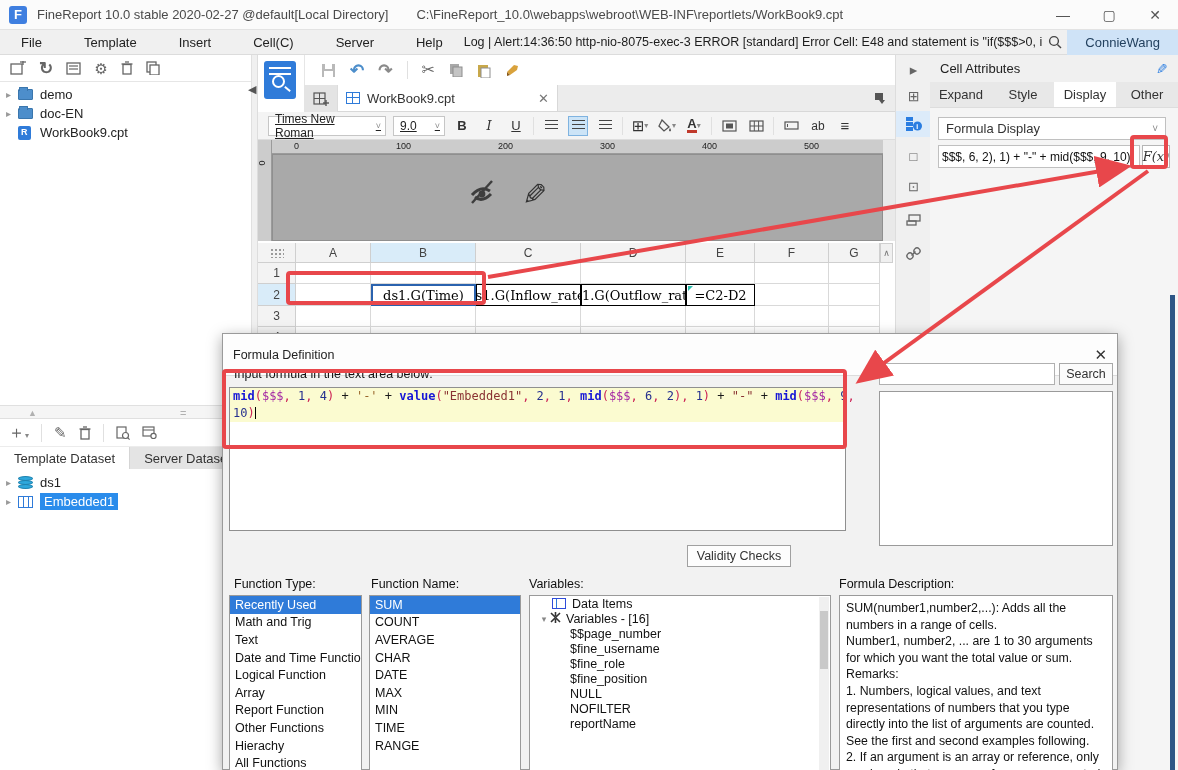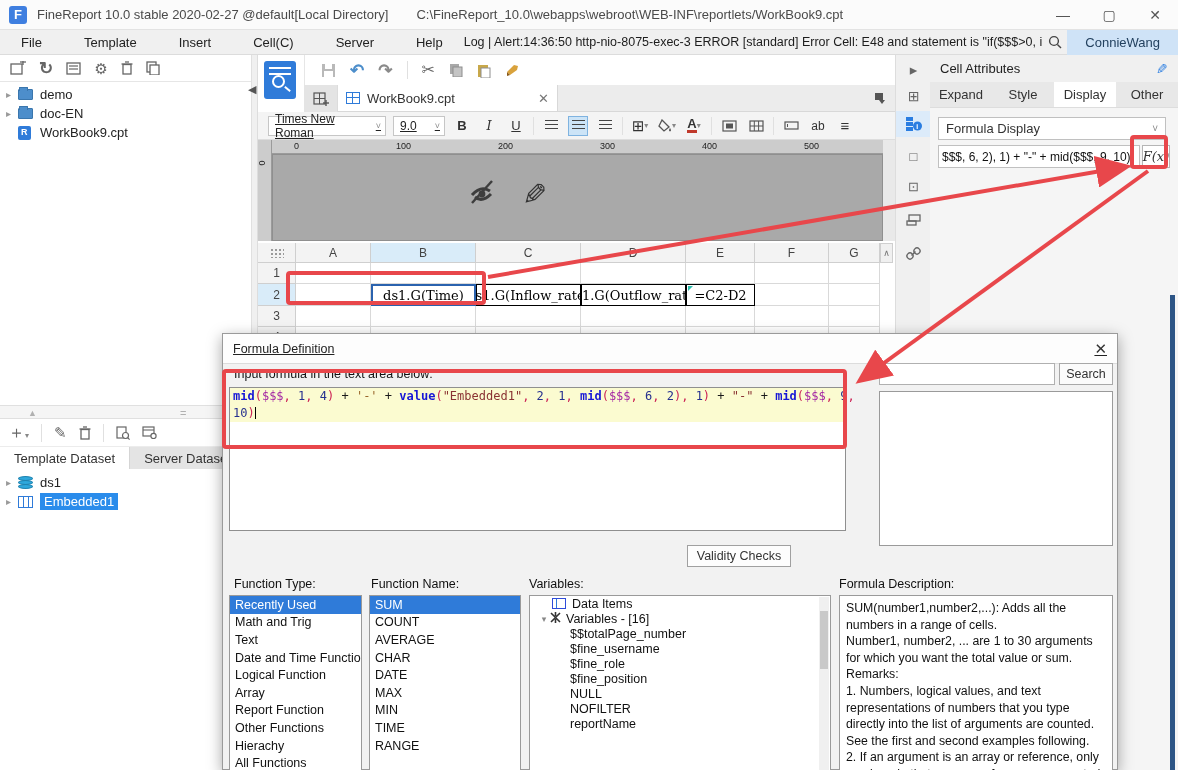--- a/index.html
+++ b/index.html
@@ -151,22 +151,22 @@
   #ca-formula-input { width:240px; height:23px; background:#fff; border:1px solid #c0c0c0;
     font-size:12px; color:#111; display:flex; align-items:center; padding:0 3px; white-space:nowrap; overflow:hidden; }
   #fx-btn { width:28px; height:23px; margin-left:2px; background:#fff; border:1px solid #b5b5b5;
     display:flex; align-items:center; justify-content:center;
     font-family:"DejaVu Serif",serif; font-size:13px; }
   #right-edge-line { left:1170px; top:295px; width:5px; height:475px; background:#2d5586; }
 
   
   #dialog { left:222px; top:333px; width:896px; height:437px; background:#f2f2f2; border:1px solid #9a9a9a;
     box-shadow:0 4px 14px rgba(0,0,0,.35); }
-  #dlg-title { position:absolute; left:0; top:0; width:100%; height:30px; background:#fdfdfd;
-    border-bottom:1px solid #dcdcdc; display:flex; align-items:center; padding:0 10px; font-size:12.5px; color:#222;text-decoration:underline; }
+  #dlg-title { position:absolute; left:0; top:0; width:100%; height:42px; background:#fdfdfd;
+    border-bottom:1px solid #dcdcdc; display:flex; align-items:center; padding:0 10px; font-size:12.5px; color:#222; }
   #dlg-close { margin-left:auto; font-size:15px; color:#333; }
   #dlg-prompt { position:absolute; left:11px; top:33px; font-size:12.5px; color:#111; }
   #dlg-search-input { position:absolute; left:656px; top:29px; width:176px; height:22px; background:#fff; border:1px solid #b0b0b0; }
   #dlg-search-btn { position:absolute; left:836px; top:29px; width:54px; height:22px; background:#fbfbfb;
     border:1px solid #a8a8a8; display:flex; align-items:center; justify-content:center; font-size:12.5px; }
   #dlg-editor { position:absolute; left:6px; top:53px; width:617px; height:144px; background:#fff; border:1px solid #8f8f8f;
     font-family:"DejaVu Sans Mono",monospace; font-size:12px; line-height:17px; }
   .code-line { background:#fbfbd0; padding:0 3px; white-space:pre; }
   .caret { display:inline-block; width:1px; height:12px; background:#000; vertical-align:-2px; }
   .tk-kw { color:#1717d6; font-weight:bold; }
@@ -661,21 +661,21 @@
             <span class="var-ic" style="border-color: rgb(47, 75, 217);"></span>
             <span style="margin-left: 0px;">Data Items</span>
           </div>
           <div class="var-row" style="padding-left: 8px;">
             <span style="color: rgb(136, 136, 136); font-size: 9px; width: 12px;">▾</span>
             <span style="margin-right: 5px;"><svg width="11" height="11" viewBox="0 0 11 11">
                 <path d="M1 1 L10 10 M10 1 L1 10 M5.5 0 L5.5 4 M5.5 7 L5.5 11" stroke="#333" stroke-width="1.6"></path>
               </svg></span>
             <span>Variables - [16]</span>
           </div>
-          <div class="var-row var-child">$$totalPage_number</div>
+          <div class="var-row var-child">$$page_number</div>
           <div class="var-row var-child">$fine_username</div>
           <div class="var-row var-child">$fine_role</div>
           <div class="var-row var-child">$fine_position</div>
           <div class="var-row var-child">NULL</div>
           <div class="var-row var-child">NOFILTER</div>
           <div class="var-row var-child">reportName</div>
         </div>
       <div class="vars-scroll">
           <span class="thumb"></span>
         </div>

